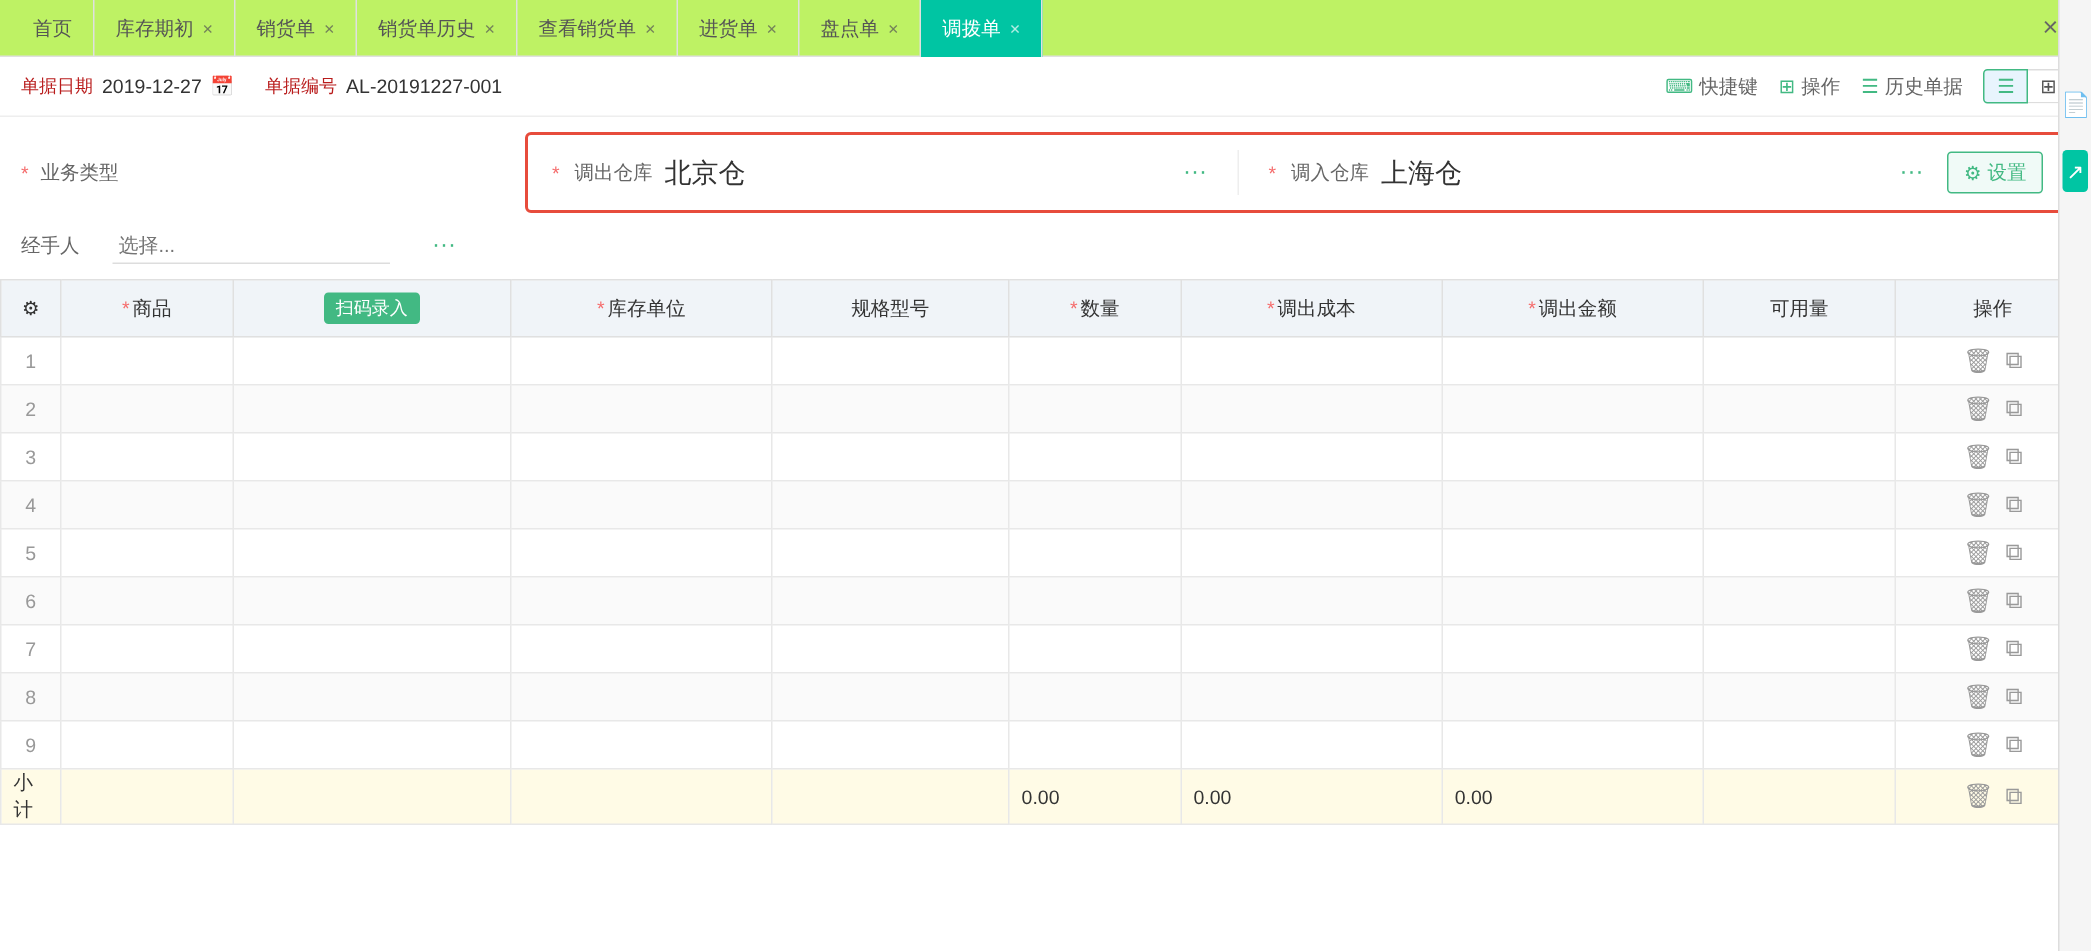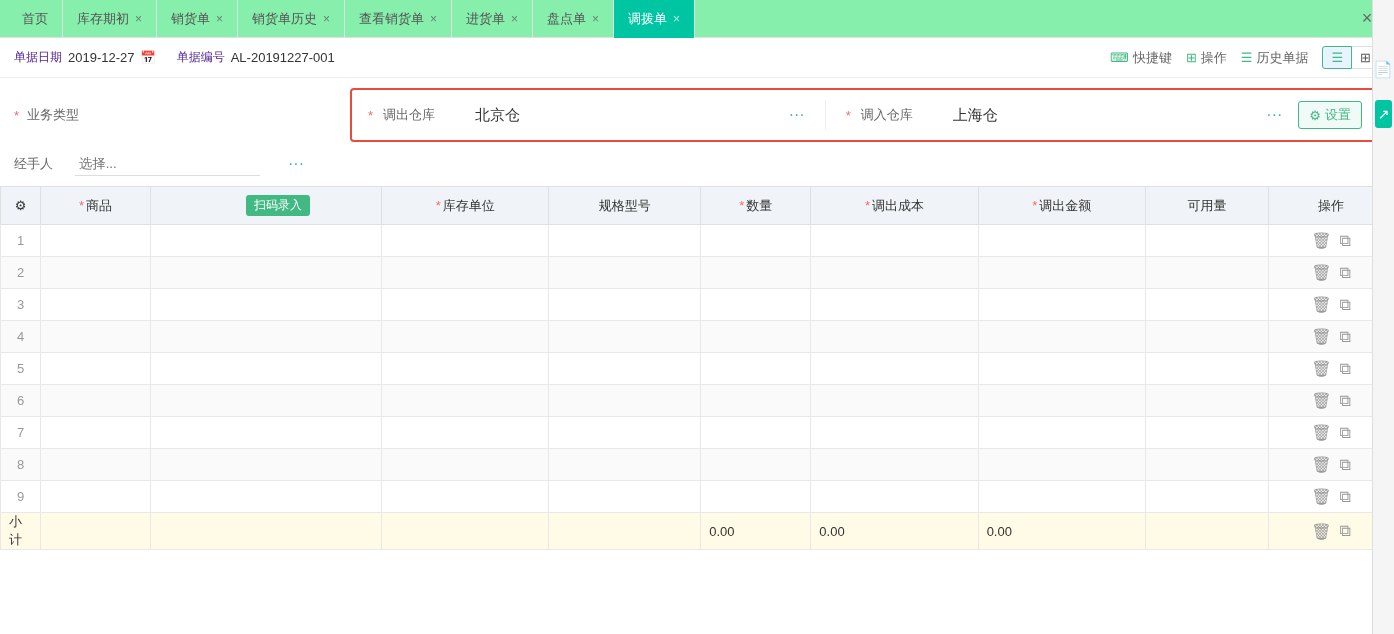--- a/index.html
+++ b/index.html
@@ -2,21 +2,21 @@
 <html><head>
   <meta charset="utf-8">
   <style>
     * { box-sizing: border-box; margin: 0; padding: 0; }
     body { font-family: 'Microsoft YaHei', Arial, sans-serif; font-size: 13px; color: #333; background: #fff; overflow: hidden; }
 
     
     .tab-bar {
       display: flex; align-items: center;
       border-bottom: 1px solid #e0e0e0;
-      background: #86efac;
+      background: #bef264;
       height: 38px;
       padding: 0 8px;
     }
     .tab-item {
       display: flex; align-items: center;
       padding: 0 14px;
       height: 38px;
       cursor: pointer;
       color: #555;
       font-size: 13px;
@@ -50,21 +50,21 @@
     .toolbar {
       display: flex; align-items: center;
       padding: 8px 14px;
       border-bottom: 1px solid #eee;
       gap: 20px;
     }
     .toolbar-item {
       display: flex; align-items: center; gap: 6px;
       font-size: 13px; color: #555;
     }
-    .toolbar-label { color: #4c1d95; font-size: 12px; }
+    .toolbar-label { color: #b91c1c; font-size: 12px; }
     .toolbar-value { color: #333; }
     .toolbar-icon { color: #42b983; cursor: pointer; }
 
     
     .right-toolbar {
       margin-left: auto;
       display: flex; align-items: center; gap: 14px;
     }
     .right-toolbar-item {
       display: flex; align-items: center; gap: 4px;
@@ -150,21 +150,21 @@
       border: 2px solid #e74c3c;
       border-radius: 4px;
       display: flex; align-items: center;
       padding: 10px 16px;
       flex: 1;
       gap: 0;
     }
     .warehouse-field {
       display: flex; align-items: center; flex: 1; gap: 8px;
     }
-    .warehouse-name { color: #333; font-size: 15px; margin-left: 32px; }
+    .warehouse-name { color: #333; font-size: 18px; }
     .warehouse-more { color: #42b983; cursor: pointer; font-size: 16px; margin-left: auto; }
     .warehouse-divider { width: 1px; height: 30px; background: #eee; margin: 0 20px; }
 
     
     .table-wrapper {
       margin: 0;
       overflow-y: auto;
       max-height: 380px;
     }
     table {
@@ -198,21 +198,20 @@
     }
     tbody td.row-num { color: #999; text-align: center; width: 40px; }
     .scan-btn {
       display: inline-block;
       padding: 2px 8px;
       background: #42b983;
       color: #fff;
       border-radius: 3px;
       font-size: 12px;
       cursor: pointer;
-      margin-left: 24px;
     }
     .action-icons {
       display: flex; align-items: center; gap: 8px; justify-content: center;
     }
     .action-icon {
       color: #999; cursor: pointer; font-size: 16px;
     }
 
     
     .gear-th {

